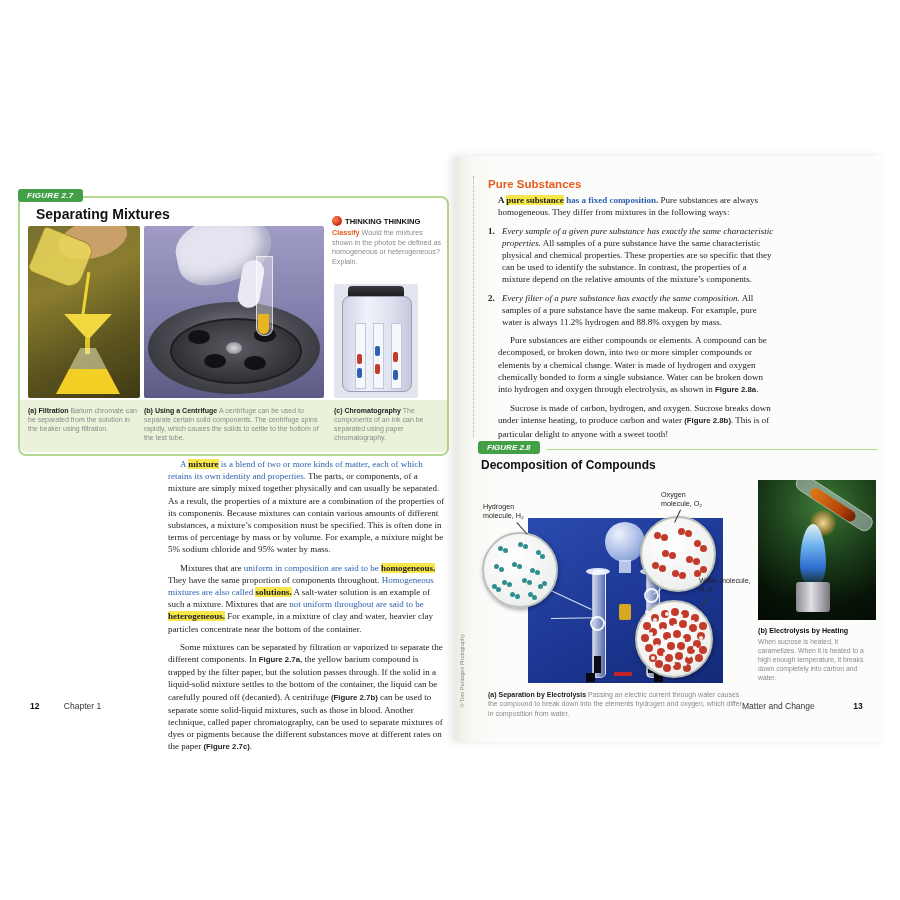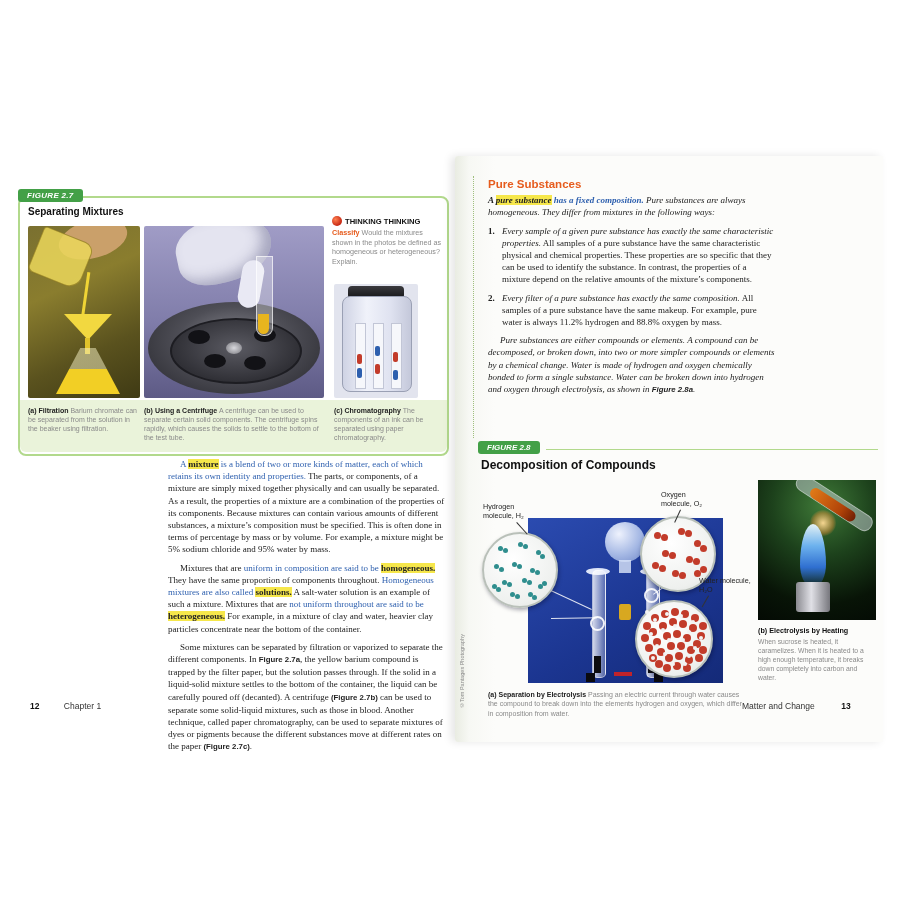--- a/index.html
+++ b/index.html
@@ -14,22 +14,22 @@
   .hl{background:#f6e74b;font-weight:700}
   .orange-b{color:#e65c1e;font-weight:700}
   .ref{font-weight:700;font-family:"Liberation Sans",sans-serif;font-size:7.8px}
 
   
   .figbox{position:absolute;left:18px;top:196px;width:427px;height:256px;
           border:2px solid #b2d98c;border-radius:8px;background:#fff;}
   .figtab{position:absolute;left:-2px;top:-9px;background:#43a047;color:#fff;
           font-family:"Liberation Sans",sans-serif;font-size:8px;font-style:italic;font-weight:700;
           padding:2px 9px;border-radius:3px;letter-spacing:.3px;}
-  .figtitle{position:absolute;left:8px;top:8px;font-family:"Liberation Sans",sans-serif;
-            font-size:10px;font-weight:700;color:#111;}
+  .figtitle{position:absolute;left:16px;top:8px;font-family:"Liberation Sans",sans-serif;
+            font-size:14px;font-weight:700;color:#111;}
   .capband{position:absolute;left:0;top:202px;width:100%;height:52px;background:#eaf3da;
            border-radius:0 0 6px 6px;}
   .cap{position:absolute;font-family:"Liberation Sans",sans-serif;font-size:7px;line-height:9px;color:#8a8a8a;}
   .cap .b{color:#222}
 
   .photo{position:absolute;overflow:hidden;border-radius:2px;}
   
   .photo-a{left:8px;top:28px;width:112px;height:172px;
            background:linear-gradient(155deg,#7a7030 0%,#8a7d2e 35%,#5a521e 70%,#3f3a14 100%);}
   .pa-hand{position:absolute;left:30px;top:-6px;width:70px;height:38px;border-radius:50%;
@@ -79,31 +79,31 @@
   .ct-body{margin-top:2px;font-family:"Liberation Sans",sans-serif;font-size:7.2px;line-height:9.6px;color:#8a8a8a;}
 
   .bodycol{position:absolute;left:168px;top:458px;width:278px;font-size:9px;line-height:12.2px;color:#222;}
   .bodycol p{margin:0 0 6px 0;text-indent:12px;}
 
   .footer{position:absolute;top:701px;font-family:"Liberation Sans",sans-serif;font-size:8.5px;color:#333;}
   .footer .pn{font-weight:700;color:#111;}
   .footer-left{left:30px;}
   .footer-left .ft{margin-left:22px;}
   .footer-right{left:742px;}
-  .footer-right .pn{margin-left:24px;}
+  .footer-right .pn{margin-left:36px;}
 
   
   .sheet{position:absolute;left:455px;top:156px;width:428px;height:586px;
          background:linear-gradient(90deg,#e9ece2 0,#f7f8f4 14px,#fcfcfa 40px);
          box-shadow:-4px 0 8px rgba(0,0,0,.10);border-radius:3px 0 0 3px;}
   .spine-dots{position:absolute;left:473px;top:176px;height:262px;border-left:1px dotted #9fbf7d;}
 
   .rightcol{position:absolute;left:488px;top:178px;width:287px;font-size:9px;line-height:12.2px;color:#222;}
   .r-heading{font-family:"Liberation Sans",sans-serif;font-size:11.5px;font-weight:700;color:#e65c1e;margin:0 0 4px 0;}
-  .rightcol p{margin:0 0 6px 0;font-style:italic;}
+  .rightcol p{margin:0 0 6px 10px;}
   .rightcol p.indent{text-indent:12px;}
   .oli{display:flex;margin:0 0 6px 0;}
   .oli .num{font-weight:700;width:14px;flex:0 0 auto;}
   .oli .itxt{flex:1;}
 
   
   .fig28-tab{position:absolute;left:478px;top:441px;background:#43a047;color:#fff;
              font-family:"Liberation Sans",sans-serif;font-size:8px;font-style:italic;font-weight:700;
              padding:2px 9px;border-radius:3px;}
   .fig28-line{position:absolute;left:546px;top:449px;width:332px;height:0;border-top:1.5px solid #b2d98c;}
@@ -244,20 +244,21 @@
       <p><span class="b">A </span><span class="hl">pure substance</span><span> </span><span class="blue-b">has a fixed composition.</span><span> Pure substances are always homogeneous. They differ from mixtures in the following ways:</span></p>
       <div class="oli">
         <span class="num">1.</span>
         <span class="itxt"><span class="i">Every sample of a given pure substance has exactly the same characteristic properties.</span><span> All samples of a pure substance have the same characteristic physical and chemical properties. These properties are so specific that they can be used to identify the substance. In contrast, the properties of a mixture depend on the relative amounts of the mixture’s components.</span></span>
       </div>
       <div class="oli">
         <span class="num">2.</span>
         <span class="itxt"><span class="i">Every filter of a pure substance has exactly the same composition.</span><span> All samples of a pure substance have the same makeup. For example, pure water is always 11.2% hydrogen and 88.8% oxygen by mass.</span></span>
       </div>
       <p class="indent"><span>Pure substances are either compounds or elements. A compound can be decomposed, or broken down, into two or more simpler compounds or elements by a chemical change. Water is made of hydrogen and oxygen chemically bonded to form a single substance. Water can be broken down into hydrogen and oxygen through electrolysis, as shown in </span><span class="ref">Figure 2.8a</span><span>.</span></p>
+      <p class="indent"><span>Sucrose is made of carbon, hydrogen, and oxygen. Sucrose breaks down under intense heating, to produce carbon and water </span><span class="ref">(Figure 2.8b)</span><span>. This is of particular delight to anyone with a sweet tooth!</span></p>
     </div>
 
     <div class="fig28-tab">FIGURE 2.8</div>
     <div class="fig28-line"></div>
     <div class="fig28-title">Decomposition of Compounds</div>
 
     <div class="electro">
       <div class="e-blue">
         <div class="e-bulb"></div>
         <div class="e-neck"></div>

